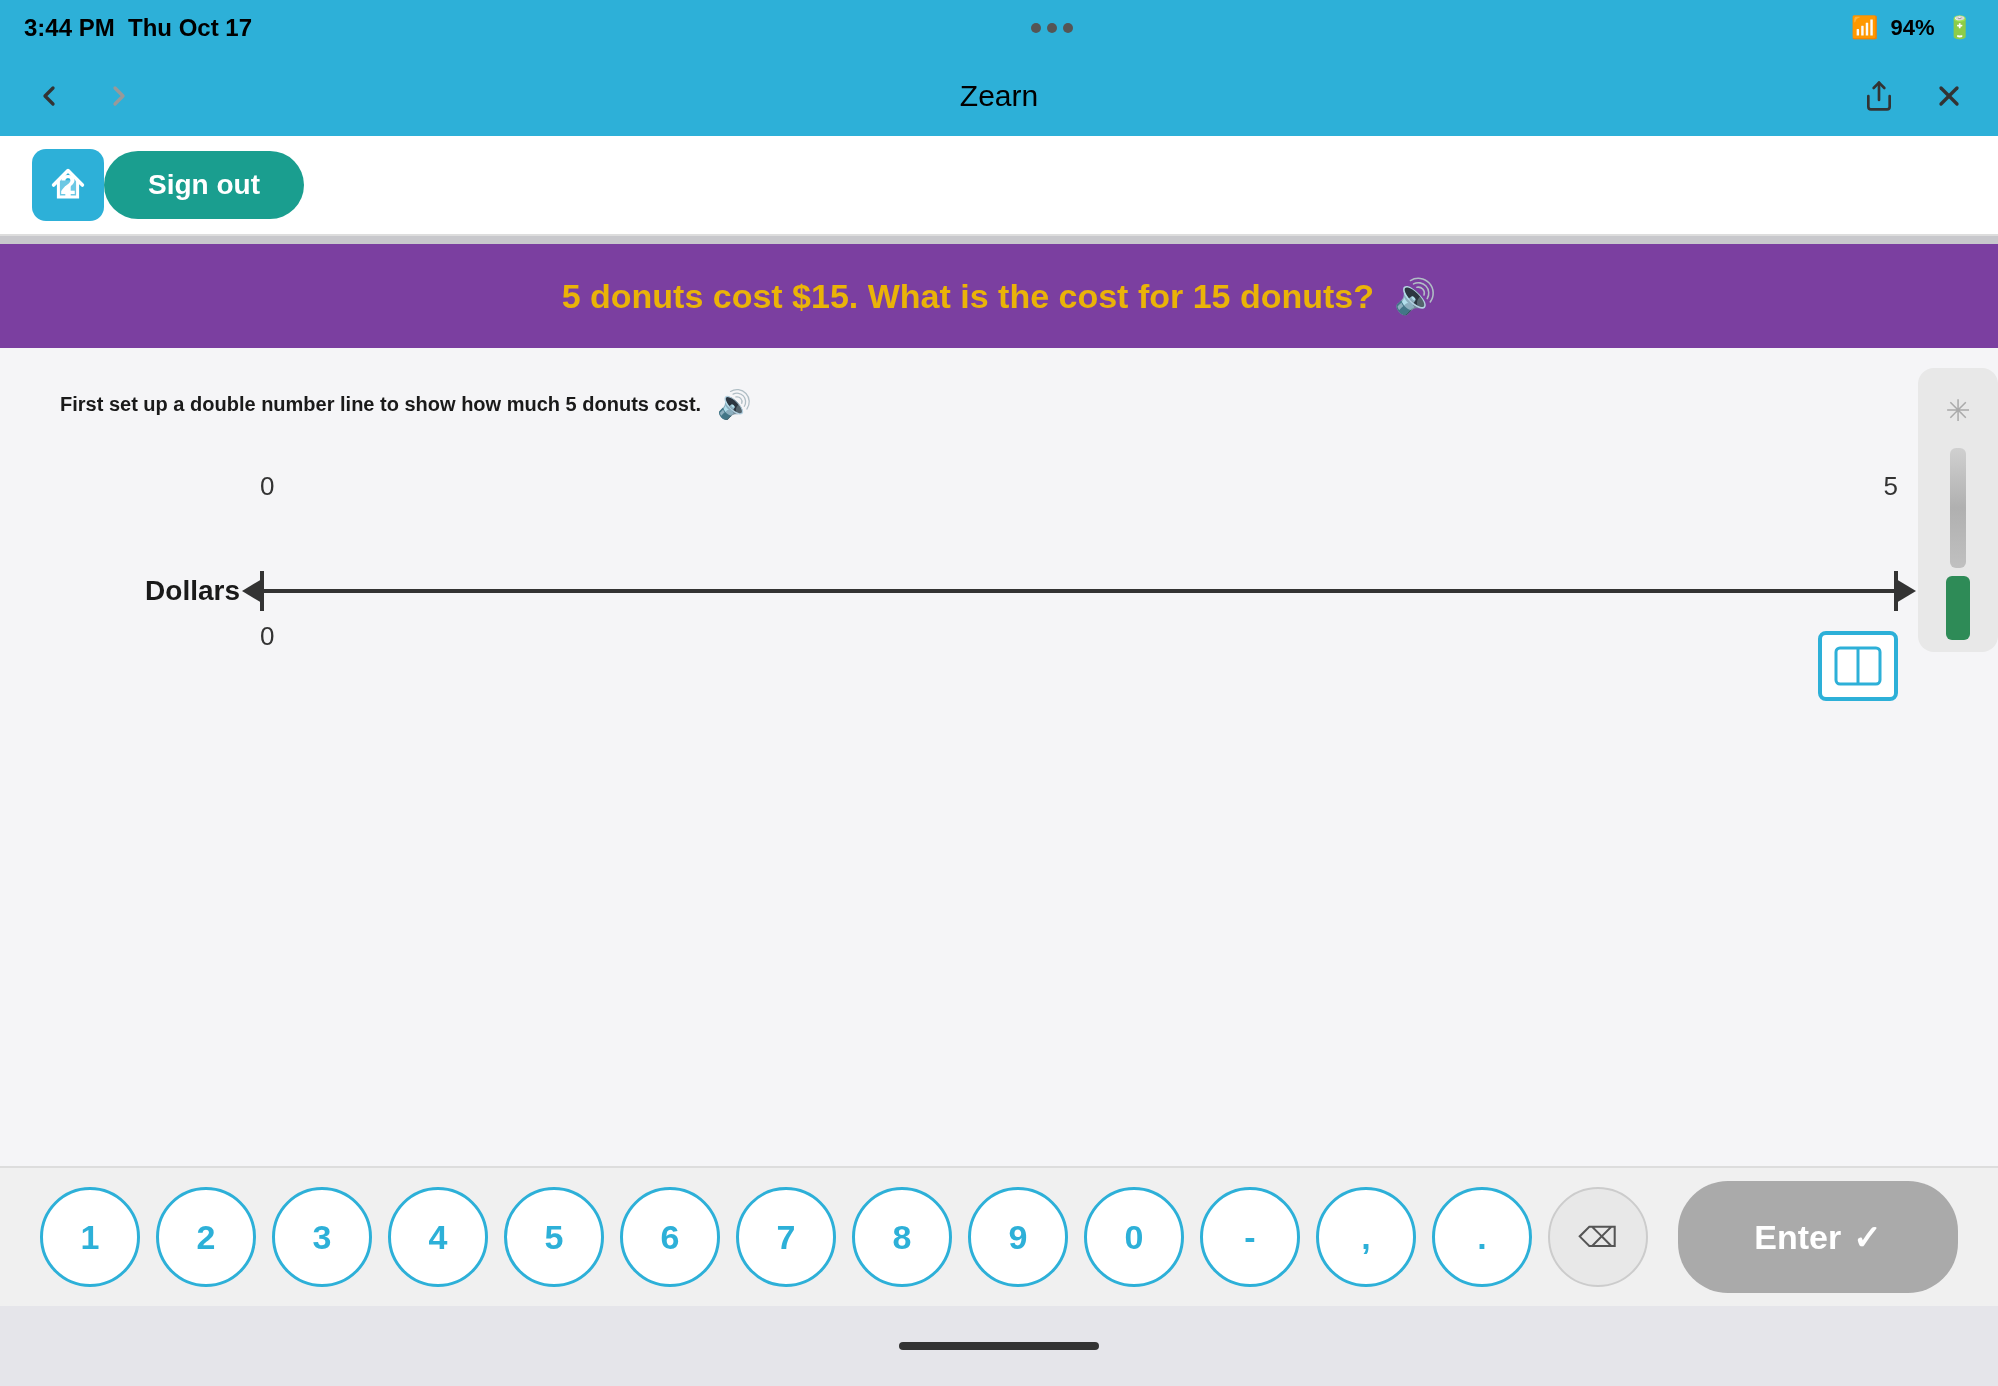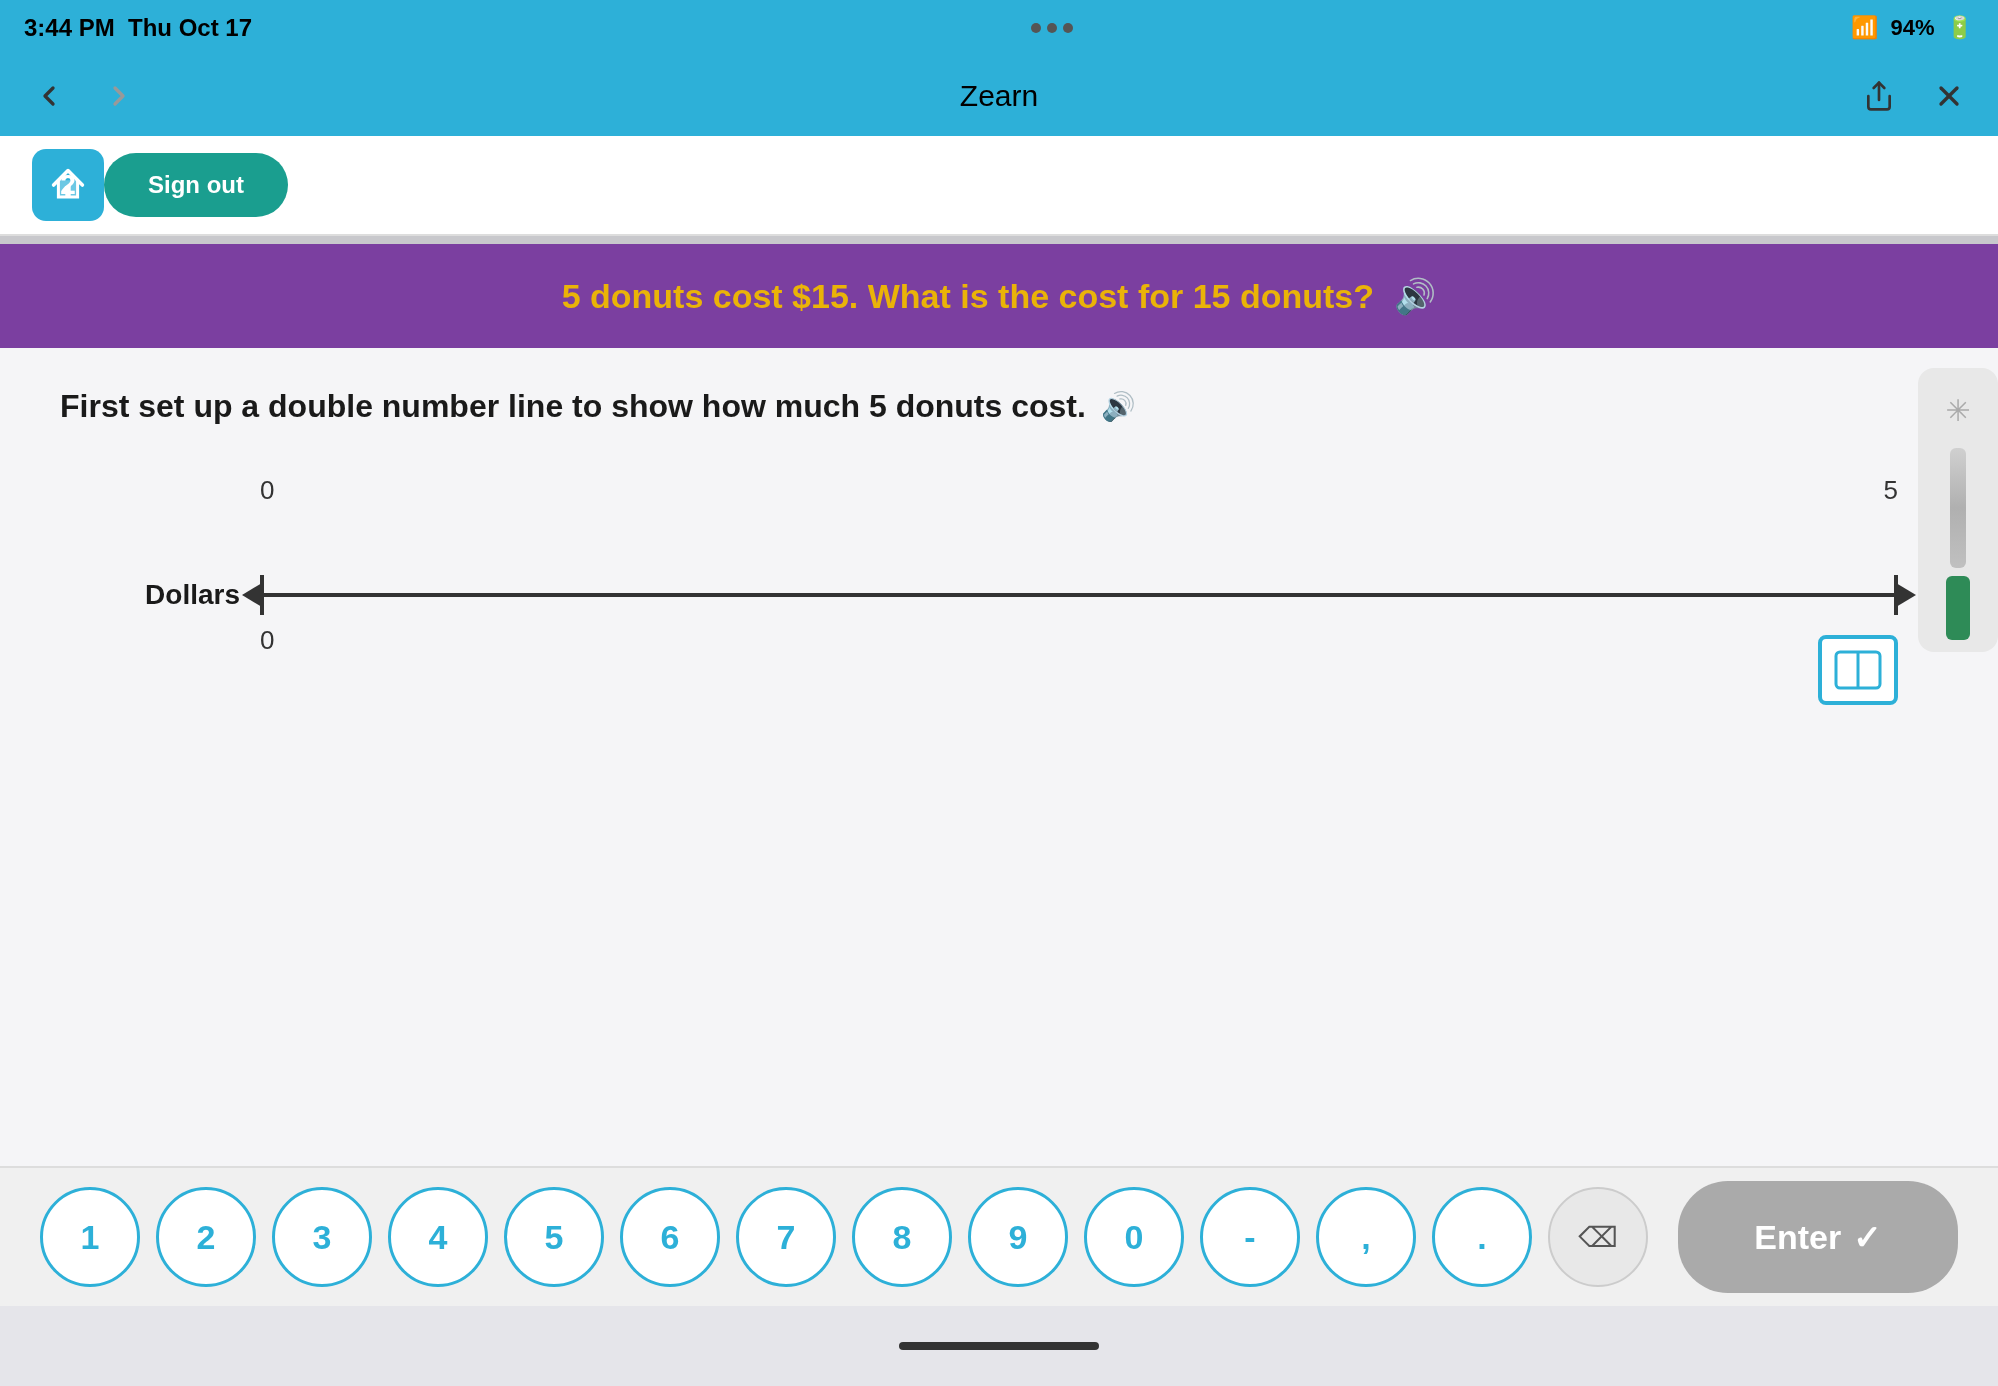--- a/index.html
+++ b/index.html
@@ -133,21 +133,21 @@
     .lesson-title {
       font-weight: 500;
       color: #333;
     }
     .sign-out-btn {
       background: #1a9e8f;
       color: #fff;
       border: none;
       border-radius: 50px;
       padding: 18px 44px;
-      font-size: 24px;
+      font-size: 28px;
       font-weight: 600;
       cursor: pointer;
     }
 
     
     .separator {
       height: 8px;
       background: #c8c8cc;
       flex-shrink: 0;
     }
@@ -189,21 +189,21 @@
       position: relative;
     }
 
     .instruction-row {
       display: flex;
       align-items: center;
       gap: 16px;
       margin-bottom: 50px;
     }
     .instruction-text {
-      font-size: 32px;
+      font-size: 20px;
       font-weight: 700;
       color: #1a1a1a;
     }
 
     
     .number-lines {
       flex: 1;
       display: flex;
       flex-direction: column;
       gap: 60px;

